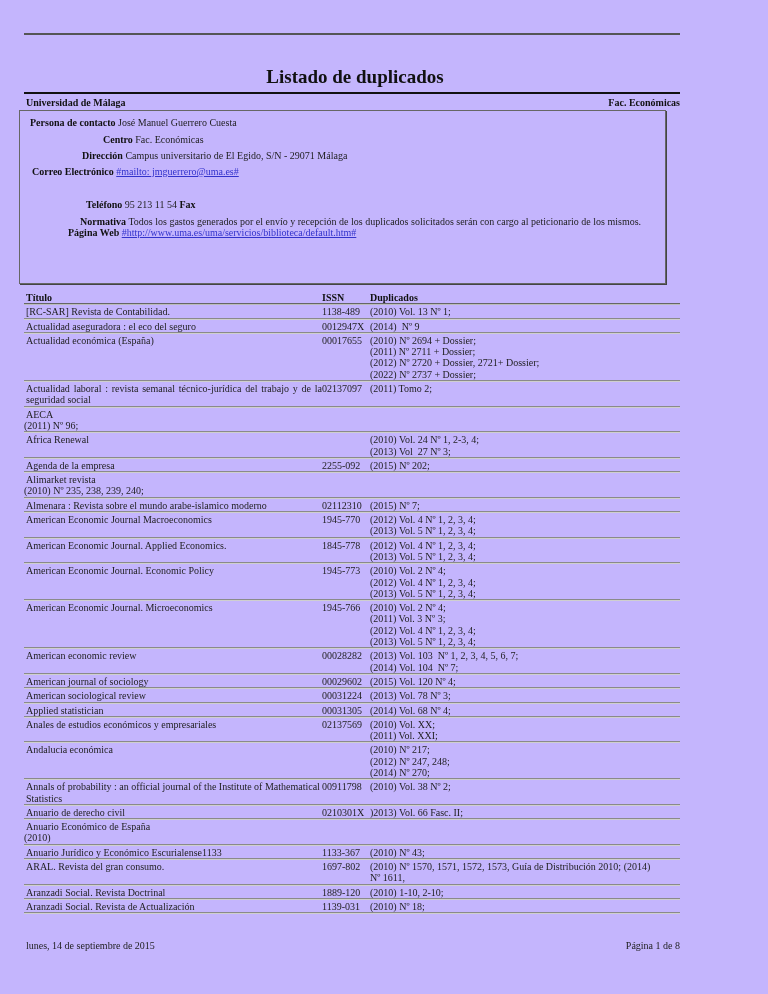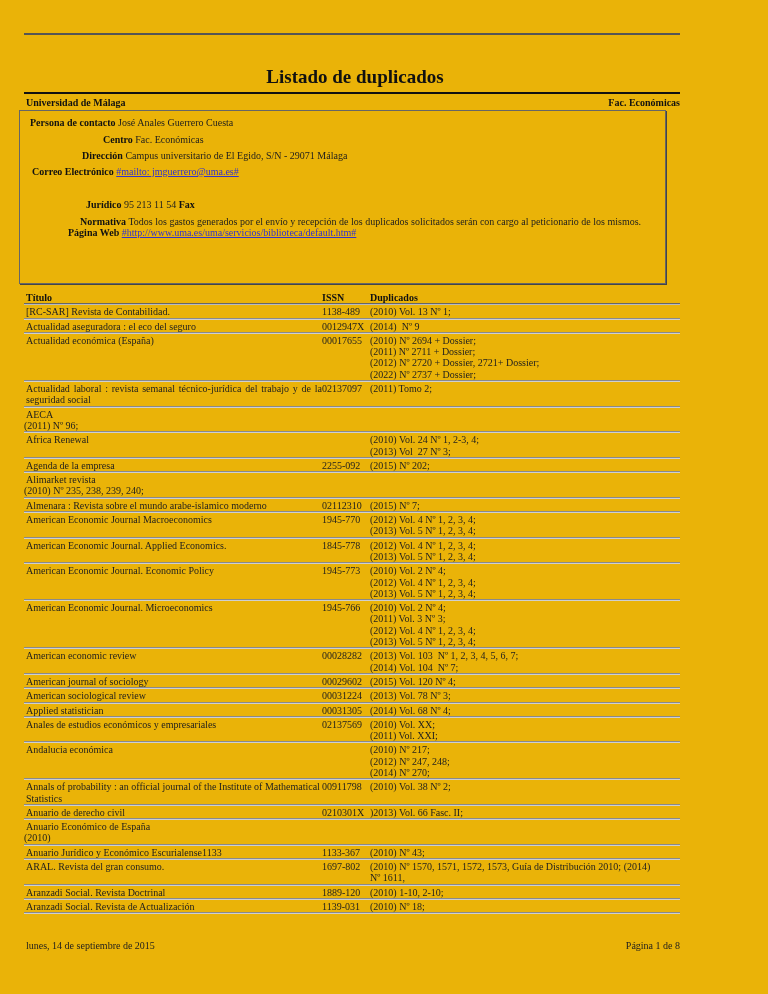--- a/index.html
+++ b/index.html
@@ -1,19 +1,19 @@
 <!DOCTYPE html>
 <html><head>
 <meta charset="utf-8">
 <style>
   html, body { margin:0; padding:0; background:#ffffff; }
   .page {
     position:relative; width:768px; height:994px; overflow:hidden;
     font-family:"Liberation Serif", "DejaVu Serif", serif;
-    font-size:10px; color:#1e1e1e; background:#eab308;
+    font-size:10px; color:#1e1e1e; background:#c4b5fd;
   }
   .rule-top { position:absolute; left:24px; top:33px; width:656px; height:2px; background:#555555; }
   .doc-title {
     position:absolute; left:24px; top:66px; width:662px; text-align:center;
     font-size:19px; line-height:22px; font-weight:bold; color:#111111;
   }
   .rule-title { position:absolute; left:24px; top:92px; width:656px; height:2px; background:#111111; }
   .org-left { position:absolute; left:26px; top:97px; line-height:12px; font-weight:bold; color:#111; }
   .org-right { position:absolute; right:88px; top:97px; line-height:12px; font-weight:bold; color:#111; }
 
@@ -52,40 +52,40 @@
   <div class="rule-top"></div>
   <div class="doc-title">Listado de duplicados</div>
   <div class="rule-title"></div>
   <div class="org-left">Universidad de Málaga</div>
   <div class="org-right">Fac. Económicas</div>
 
   <div class="contact-box"></div>
 
   <div class="cline" style="left:30px; top:117px;">
     <span class="lbl">Persona de contacto</span>
-    <span>José Anales Guerrero Cuesta</span>
+    <span>José Manuel Guerrero Cuesta</span>
   </div>
   <div class="cline" style="left:103px; top:134px;">
     <span class="lbl">Centro</span>
     <span>Fac. Económicas</span>
   </div>
   <div class="cline" style="left:82px; top:150px;">
     <span class="lbl">Dirección</span>
     <span>Campus universitario de El Egido, S/N - 29071 Málaga</span>
   </div>
   <div class="cline" style="left:32px; top:166px;">
     <span class="lbl">Correo Electrónico</span>
     <span class="link">#mailto: jmguerrero@uma.es#</span>
   </div>
   <div class="cline" style="left:68px; top:183px;margin-top:44px;">
     <span class="lbl">Página Web</span>
     <span class="link">#http://www.uma.es/uma/servicios/biblioteca/default.htm#</span>
   </div>
   <div class="cline" style="left:86px; top:199px;">
-    <span class="lbl">Jurídico</span>
+    <span class="lbl">Teléfono</span>
     <span>95 213 11 54</span>
     <span class="lbl">Fax</span>
   </div>
   <div class="cline" style="left:80px; top:216px;">
     <span class="lbl">Normativa</span>
     <span>Todos los gastos generados por el envío y recepción de los duplicados solicitados serán con cargo al peticionario de los mismos.</span>
   </div>
 
   <div class="tbl">
     <div class="thead">

